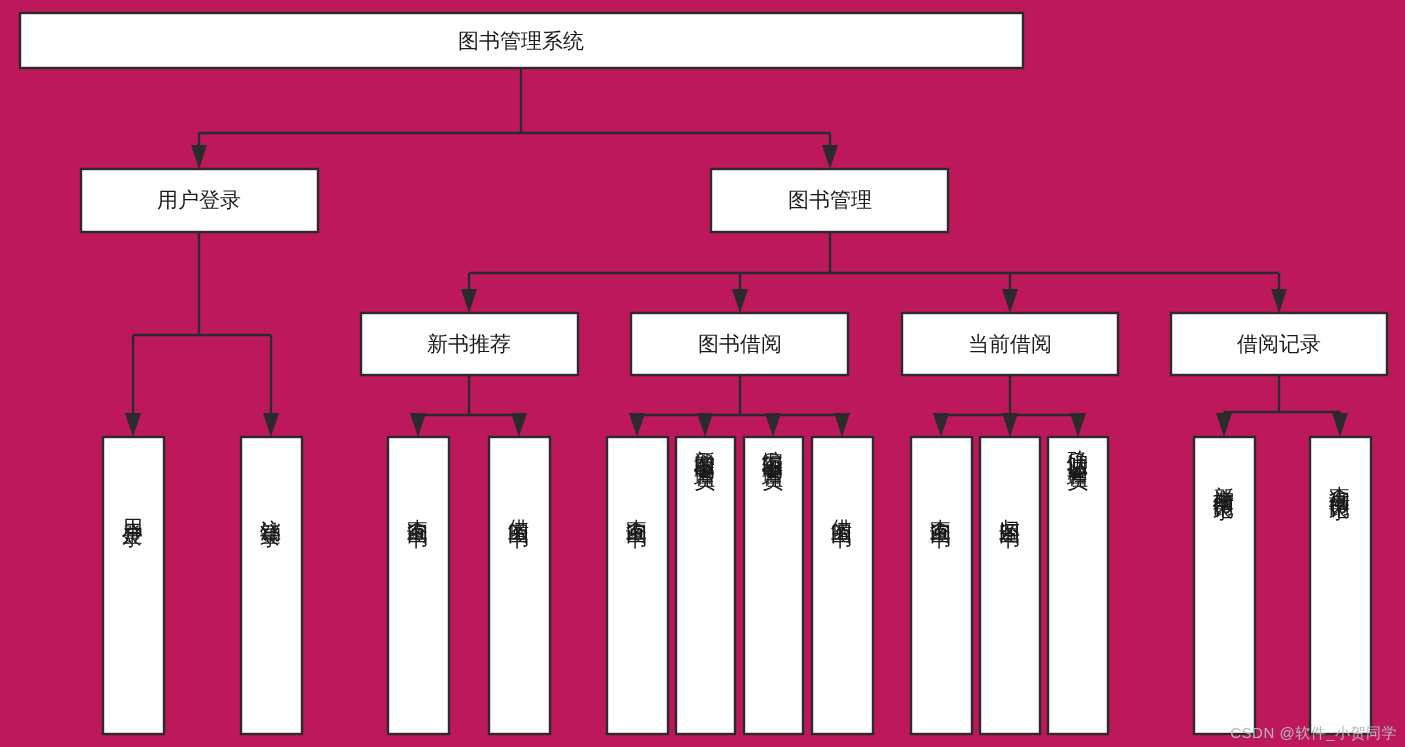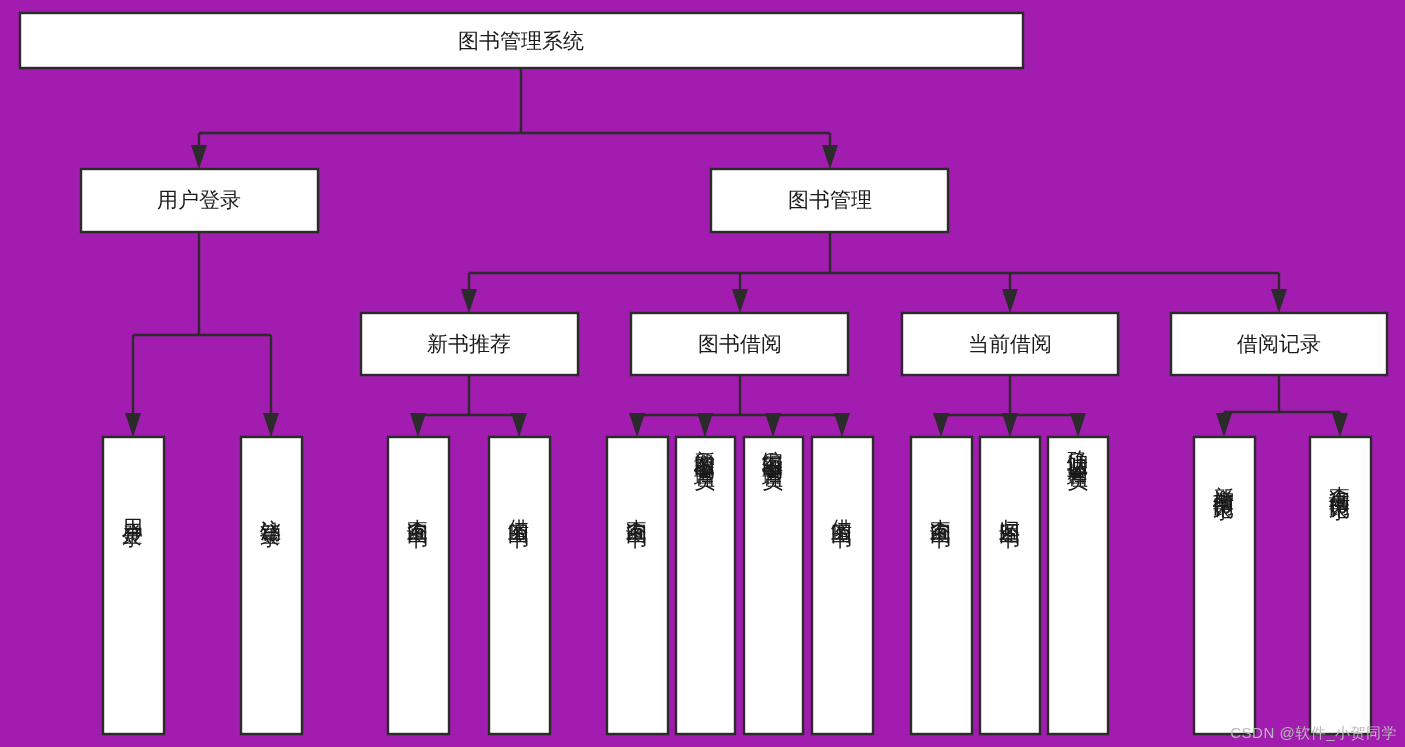--- a/index.html
+++ b/index.html
@@ -8,21 +8,21 @@
     padding: 0;
     background: #ffffff;
   }
   body {
     font-family: "Liberation Sans", "DejaVu Sans", sans-serif;
   }
   #diagram-root {
     position: relative;
     width: 1405px;
     height: 747px;
-    background: #a21caf;
+    background: #be185d;
     overflow: hidden;
   }
   svg.diagram-canvas {
     position: absolute;
     left: 0;
     top: 0;
     width: 1405px;
     height: 747px;
   }
   .node-box {

